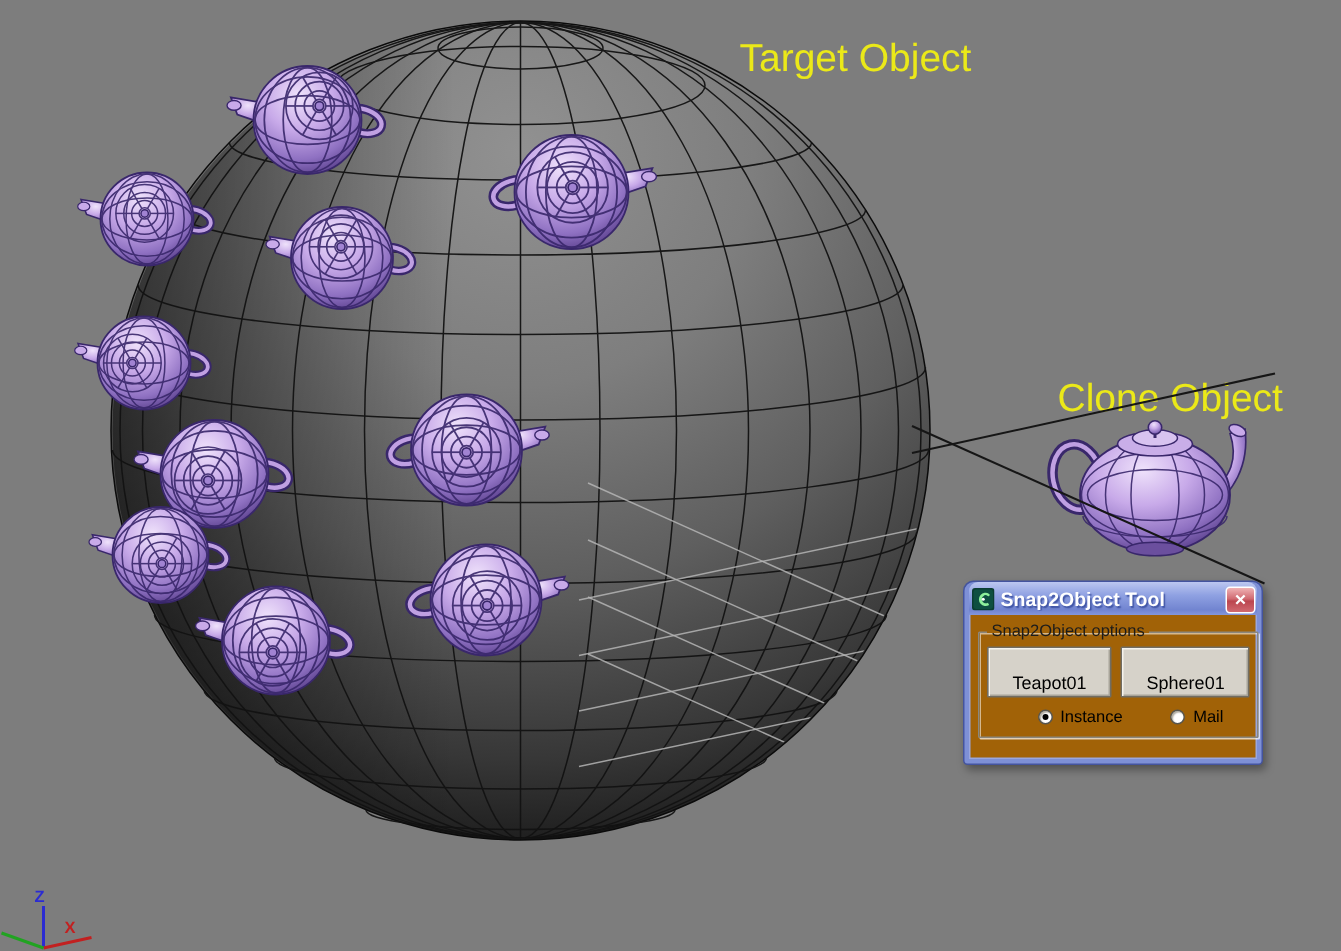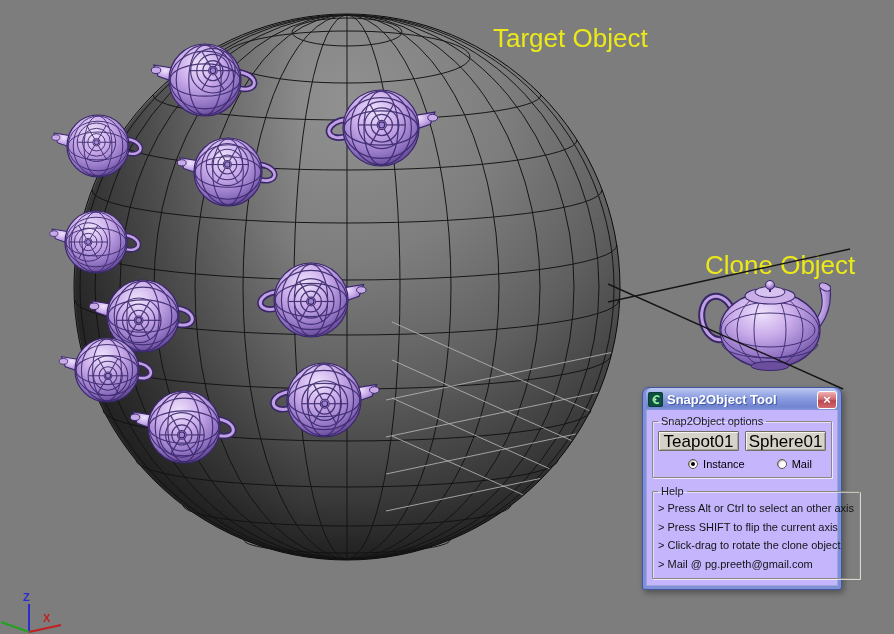--- a/index.html
+++ b/index.html
@@ -22,32 +22,32 @@
   }
   .appicon{width:15px;height:15px;display:inline-flex;flex:0 0 auto;}
   .title{flex:1;color:#fff;font-size:13px;font-weight:bold;
     text-shadow:1px 1px 1px #3c51a2;white-space:nowrap;overflow:hidden;}
   .closebtn{
     width:20px;height:18px;flex:0 0 auto;display:flex;align-items:center;justify-content:center;
     border:1px solid #fff;border-radius:3px;box-sizing:border-box;
     background:linear-gradient(#f0b2b4,#d06a71 45%,#bb464f 55%,#d16970);
     color:#fff;font-size:13px;font-weight:bold;line-height:1;cursor:pointer;
   }
-  .client{background:#c4b5fd;padding:5px 5px 6px;border:1px solid #9aa6dd;border-top:none;}
+  .client{background:#a16207;padding:5px 5px 6px;border:1px solid #9aa6dd;border-top:none;}
   fieldset.grp{
     margin:0 0 7px;padding:2px 5px 7px;border:1px solid #8b877d;border-radius:1px;
     box-shadow:1px 1px 0 rgba(255,255,255,.7), inset 1px 1px 0 rgba(255,255,255,.55);
   }
   fieldset.grp.help{margin-bottom:0;padding-bottom:5px;}
   legend{font-size:11px;color:#1c1c1c;padding:0 3px;}
   .btnrow{display:flex;gap:6px;margin-top:2px;}
   .btn{
     flex:1;height:20px;background:#d6d2c9;border:1px solid #716d63;border-radius:1px;
     box-shadow:inset 1px 1px 0 #f5f3ee, inset -1px -1px 0 #a8a499;
-    font-family:"Liberation Sans",sans-serif;font-size:17px;color:#000;cursor:pointer;padding:0;
+    font-family:"Liberation Sans",sans-serif;font-size:12px;color:#000;cursor:pointer;padding:16px;
   }
   .btn.wide{width:100%;margin-top:6px;flex:none;display:block;}
   .radiorow{display:flex;justify-content:center;gap:16px;margin-top:7px;}
   .radio{display:flex;align-items:center;gap:5px;font-size:11px;color:#000;cursor:pointer;padding-left:16px;}
   .rdot{
     width:8px;height:8px;border:1px solid #58554d;border-radius:50%;
     background:#fff;box-shadow:inset 1px 1px 1px #b0aca2;
   }
   .rdot.on::after{content:"";display:block;width:4px;height:4px;margin:2px;border-radius:50%;background:#000;}
   .helpitem{font-size:11px;color:#141414;line-height:18.5px;white-space:nowrap;}
@@ -429,21 +429,14 @@
         <span class="radio">
           <span class="rdot on"></span>
           <span>Instance</span>
         </span>
         <span class="radio">
           <span class="rdot"></span>
           <span>Mail</span>
         </span>
       </div>
     </fieldset>
-    <fieldset class="grp help">
-      <legend>Help</legend>
-      <div class="helpitem">&gt; Press Alt or Ctrl to select an other axis</div>
-      <div class="helpitem">&gt; Press SHIFT to flip the current axis</div>
-      <div class="helpitem">&gt; Click-drag to rotate the clone object</div>
-      <div class="helpitem">&gt; Mail @ pg.preeth@gmail.com</div>
-    </fieldset>
   </div>
 </div>
 
 </body></html>

